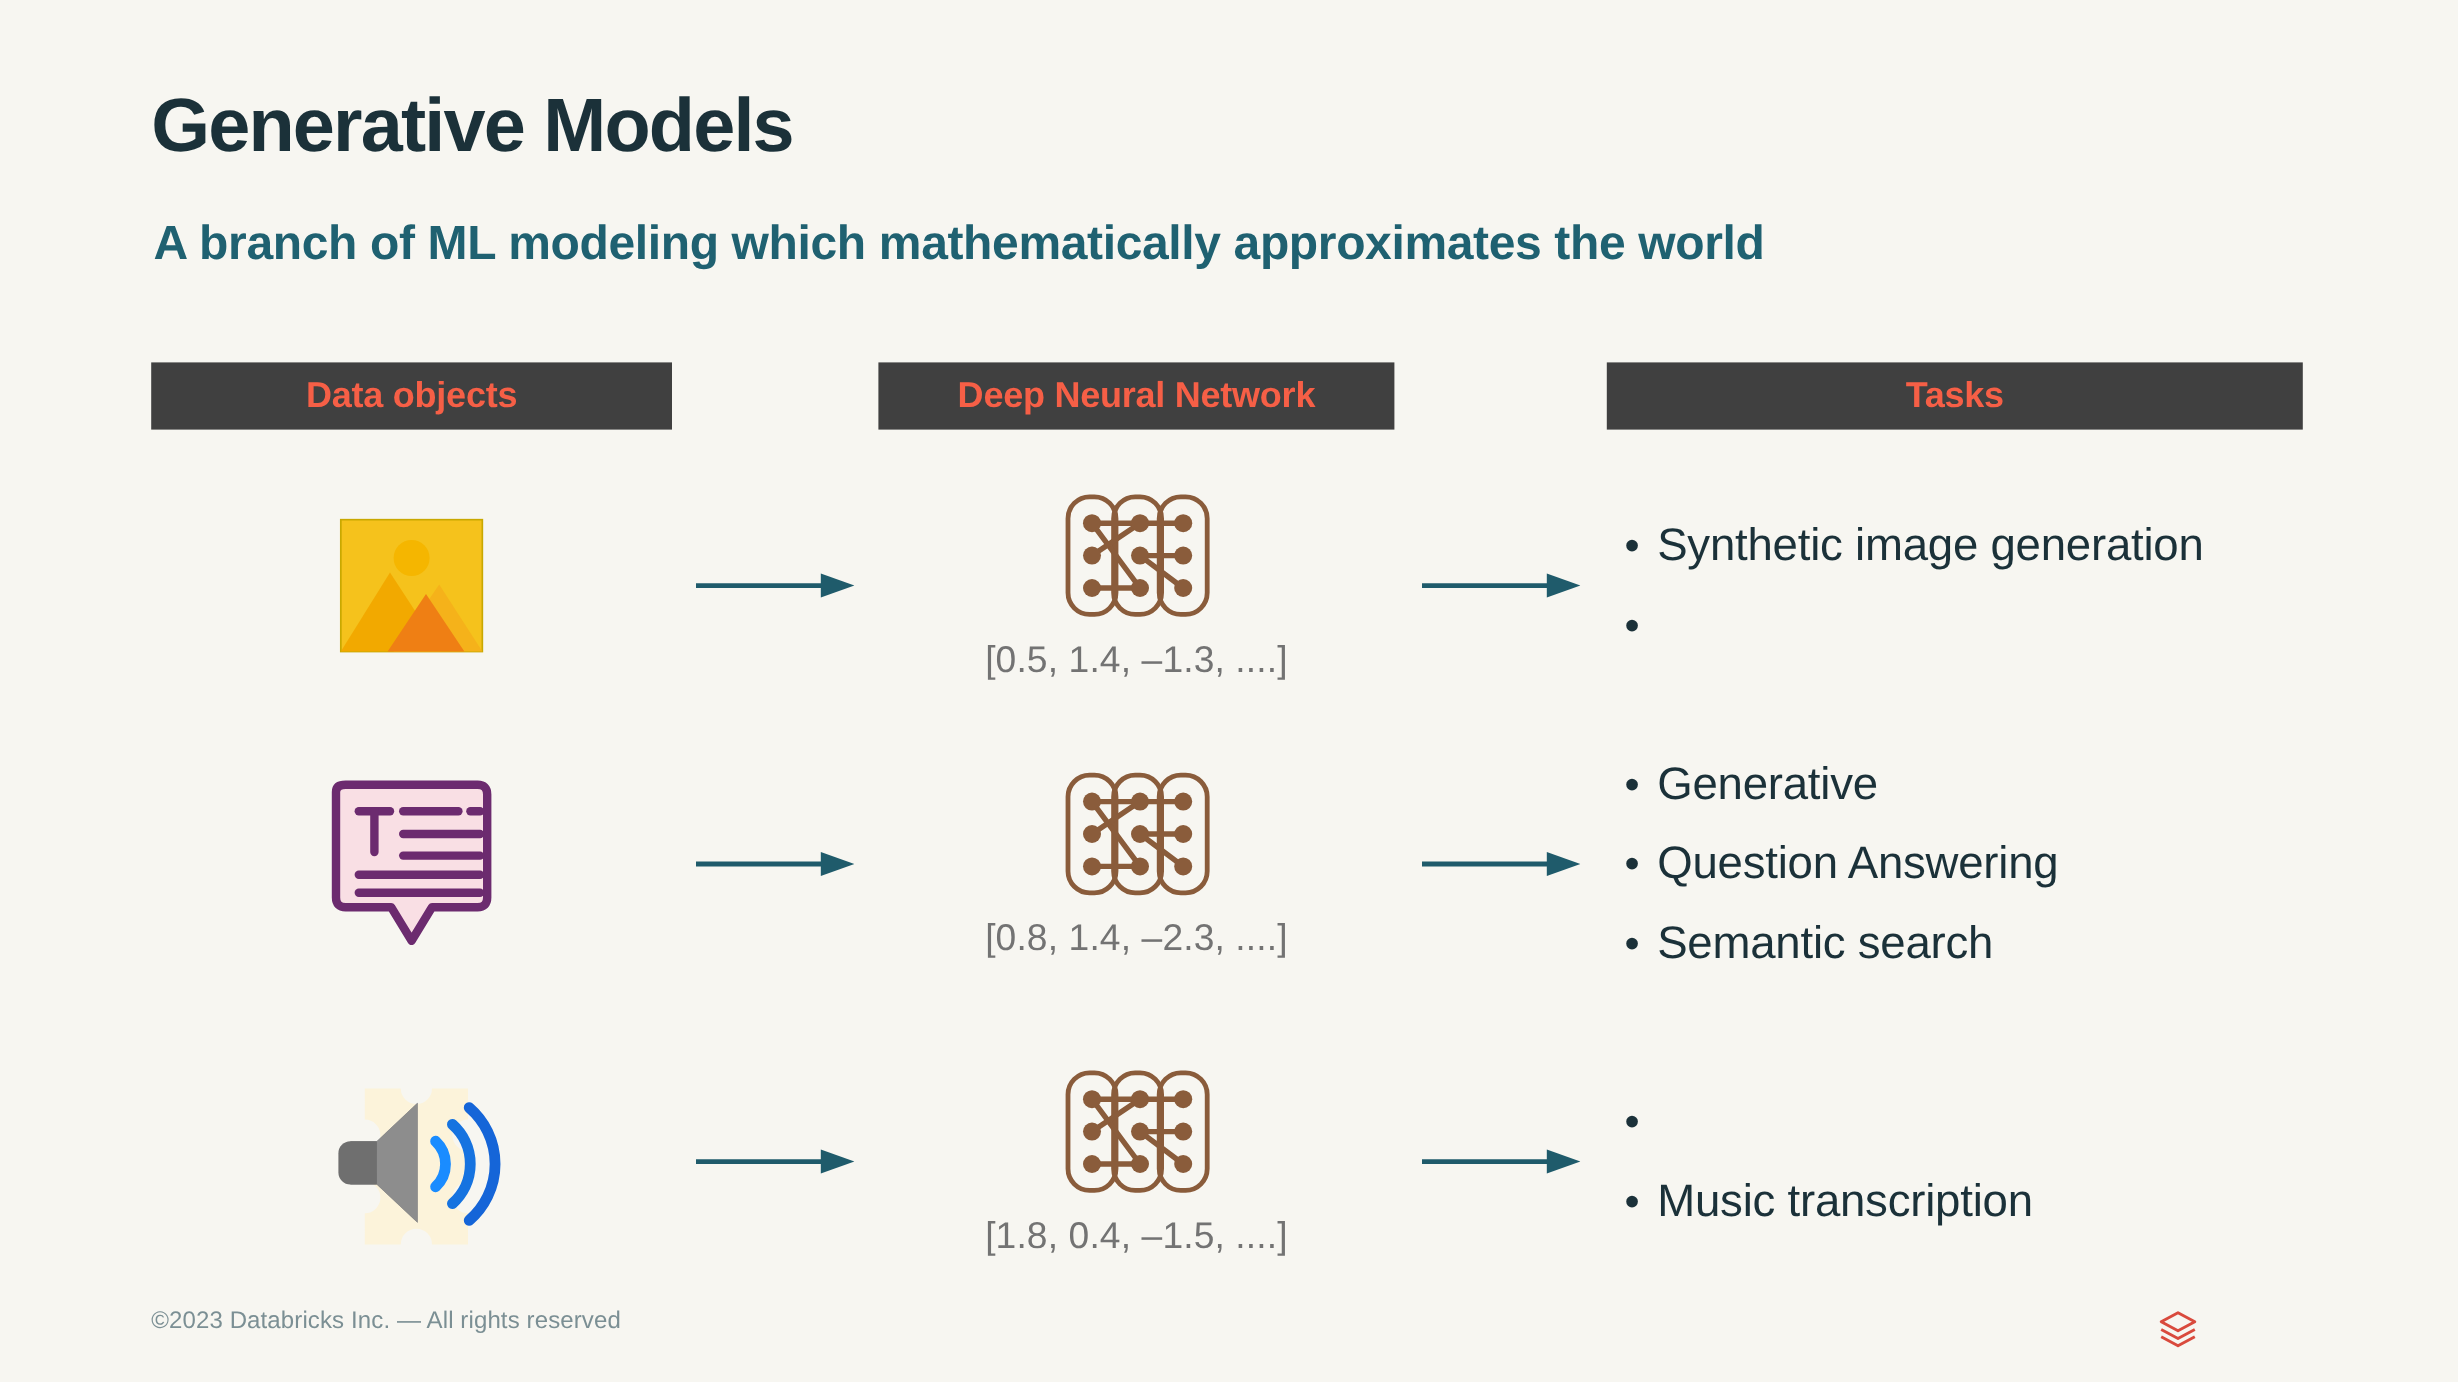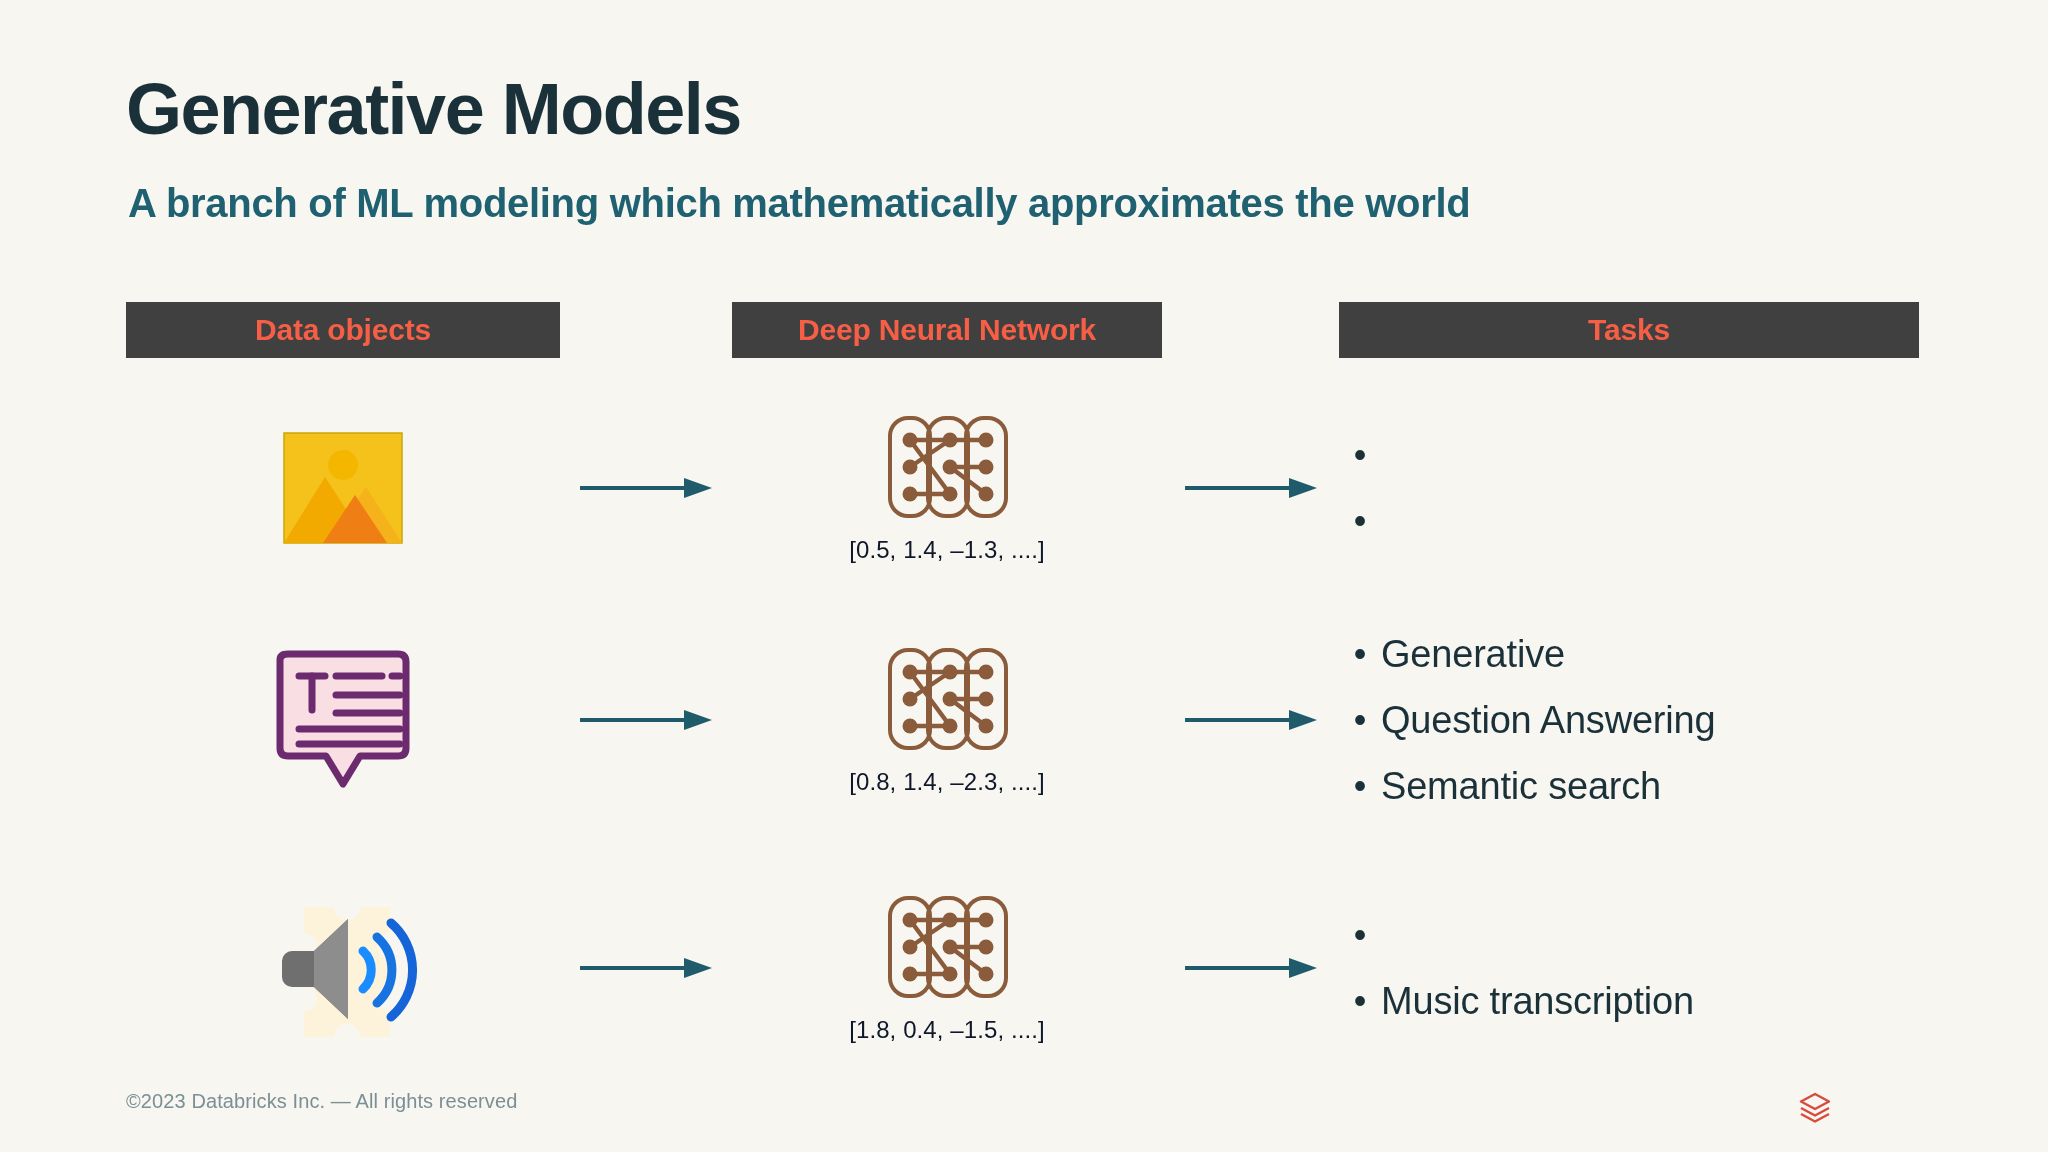--- a/index.html
+++ b/index.html
@@ -14,21 +14,21 @@
     overflow: hidden;
     font-family: "Liberation Sans", sans-serif;
     -webkit-font-smoothing: antialiased;
   }
 
   
   #slide-title {
     position: absolute;
     left: 126px;
     top: 72px;
-    font-size: 72px;
+    font-size: 63px;
     font-weight: 700;
     letter-spacing: -1.5px;
     color: #1b3139;
     line-height: 1.05;
     white-space: nowrap;
   }
   #slide-subtitle {
     position: absolute;
     left: 128px;
     top: 180px;
@@ -110,22 +110,22 @@
     left: 732px;
     width: 430px;
     height: 240px;
     display: flex;
     flex-direction: column;
     align-items: center;
     justify-content: center;
   }
   .vector-label {
     margin-top: 14px;
-    font-size: 24px;
-    color: #0f172a;
+    font-size: 31px;
+    color: #737373;
     letter-spacing: 0.1px;
     white-space: nowrap;
   }
 
   
   .task-cell {
     position: absolute;
     left: 1339px;
     width: 620px;
     height: 240px;
@@ -251,20 +251,21 @@
       <svg width="132" height="26" viewBox="0 0 132 26">
         <line x1="0" y1="13" x2="108" y2="13" stroke="#1f5b6b" stroke-width="4"></line>
         <path d="M104 3 L132 13 L104 23 Z" fill="#1f5b6b"></path>
       </svg>
     </span>
   </div>
 
   <div class="task-cell">
     <div class="task-item">
       <span class="task-bullet">•</span>
+      <span class="task-text">Synthetic image generation</span>
     </div>
     <div class="task-item">
       <span class="task-bullet">•</span>
     </div>
   </div>
 </div>
 
 <div class="row" id="row-text">
 
   <div class="obj-cell">

